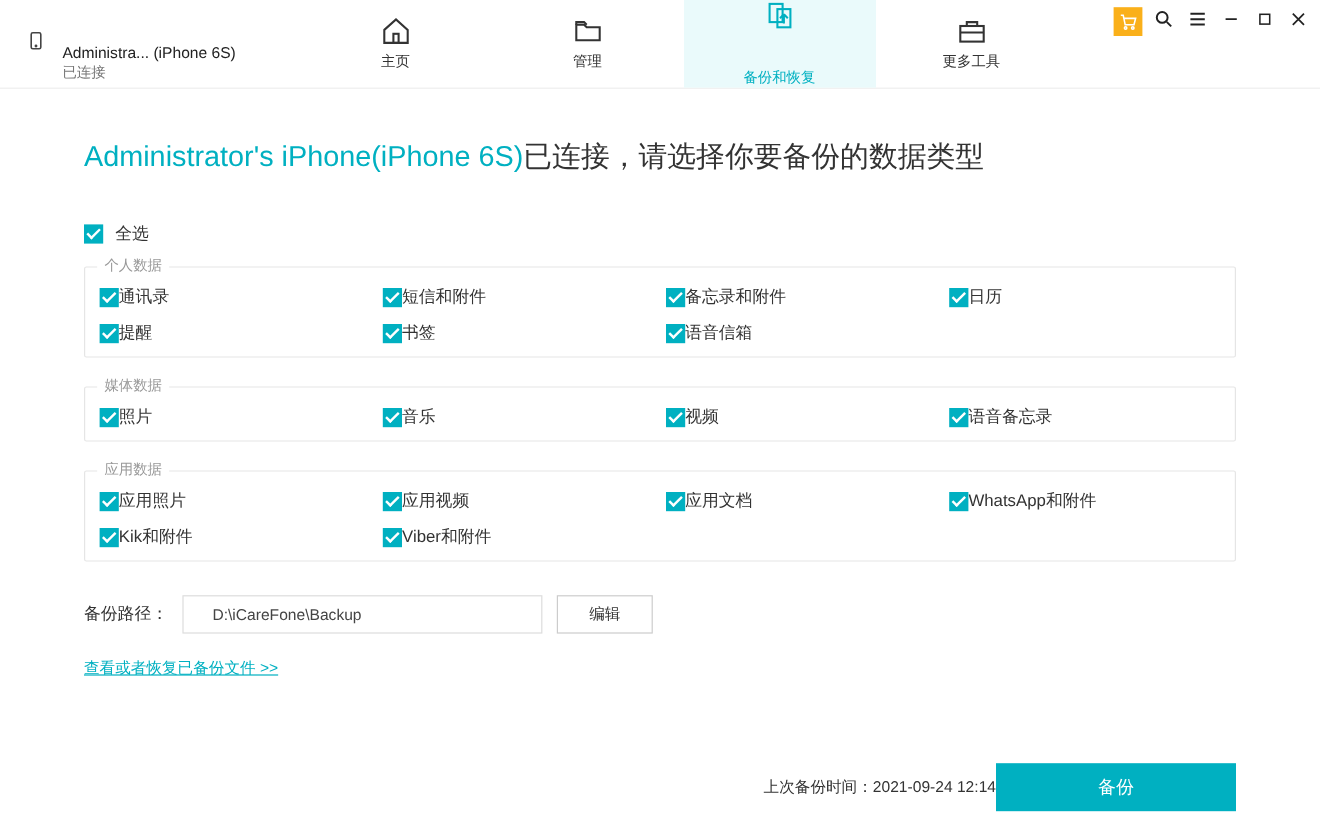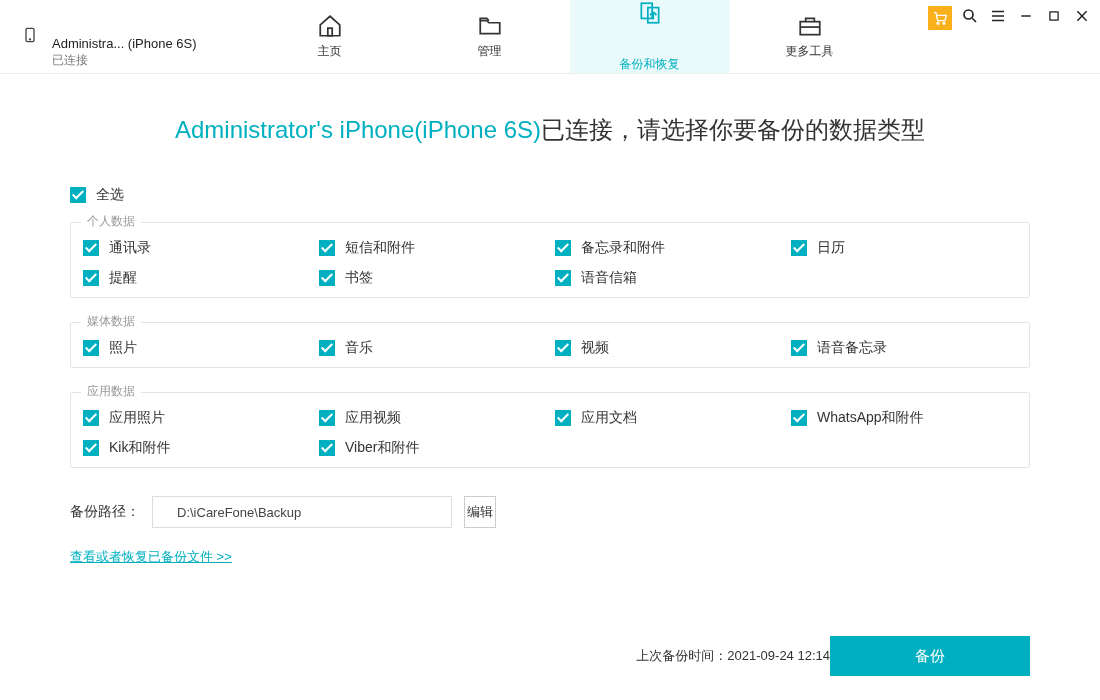--- a/index.html
+++ b/index.html
@@ -80,21 +80,20 @@
   width: 24px; height: 24px;
   background: #fab01a;
   display: flex; align-items: center; justify-content: center;
   color: #fff;
 }
 
 .content {
   padding: 40px 70px 0;
 }
 .headline {
-  text-align: center;
   font-size: 24px;
   font-weight: 400;
   color: #333;
   margin-bottom: 40px;
 }
 .headline .hl-device { color: #00b0c1; }
 .selectall-row {
   display: flex;
   align-items: center;
   gap: 10px;
@@ -135,21 +134,20 @@
   color: #999;
 }
 .items {
   display: grid;
   grid-template-columns: repeat(4, 1fr);
   gap: 12px 10px;
 }
 .item {
   display: flex;
   align-items: center;
-  gap: 10px;
   font-size: 14px;
   color: #333;
 }
 
 .path-row {
   display: flex;
   align-items: center;
   gap: 12px;
   margin-top: 28px;
   font-size: 14px;
@@ -158,21 +156,21 @@
 .path-input {
   width: 300px;
   height: 32px;
   border: 1px solid #ddd;
   padding: 0 24px;
   font-size: 13px;
   color: #444;
 }
 .btn-edit {
   height: 32px;
-  padding: 0 2px;
+  padding: 0 26px;
   border: 1px solid #ccc;
   background: #fff;
   font-size: 13px;
   cursor: pointer;
   color: #333;
 }
 .link-restore {
   display: inline-block;
   margin-top: 20px;
   color: #00b0c1;

